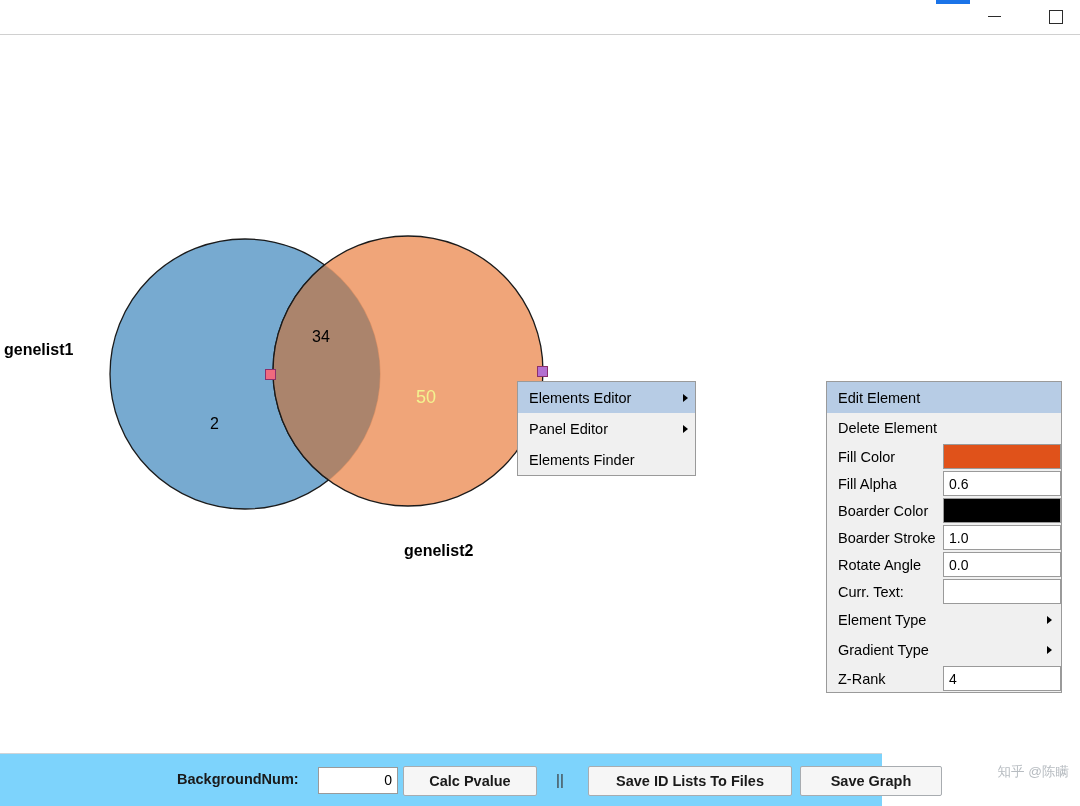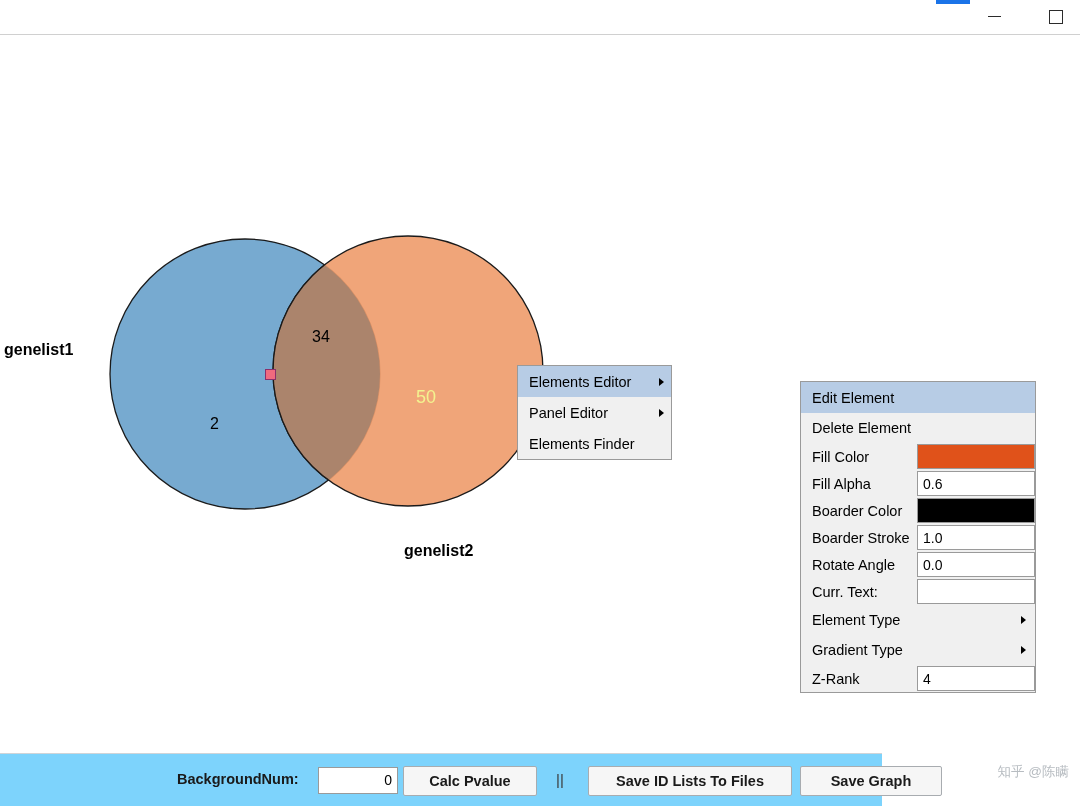--- a/index.html
+++ b/index.html
@@ -123,29 +123,29 @@
     right: 7px;
     top: 50%;
     transform: translateY(-50%);
     width: 0; height: 0;
     border-left: 5px solid #000000;
     border-top: 4px solid transparent;
     border-bottom: 4px solid transparent;
   }
 
   #menu-level1 {
-    left: 517px; top: 330px;
-    width: 155px;
+    left: 517px; top: 346px;
+    width: 179px;
   }
   #menu-level2 {
     left: 671px; top: 346px;
     width: 168px;
   }
   #menu-level3 {
-    left: 800px; top: 346px;
+    left: 826px; top: 346px;
     width: 236px;
     background: #f0f0f0;
   }
 
   
   .prop-row {
     position: relative;
     height: 27px;
     display: flex;
     align-items: center;

